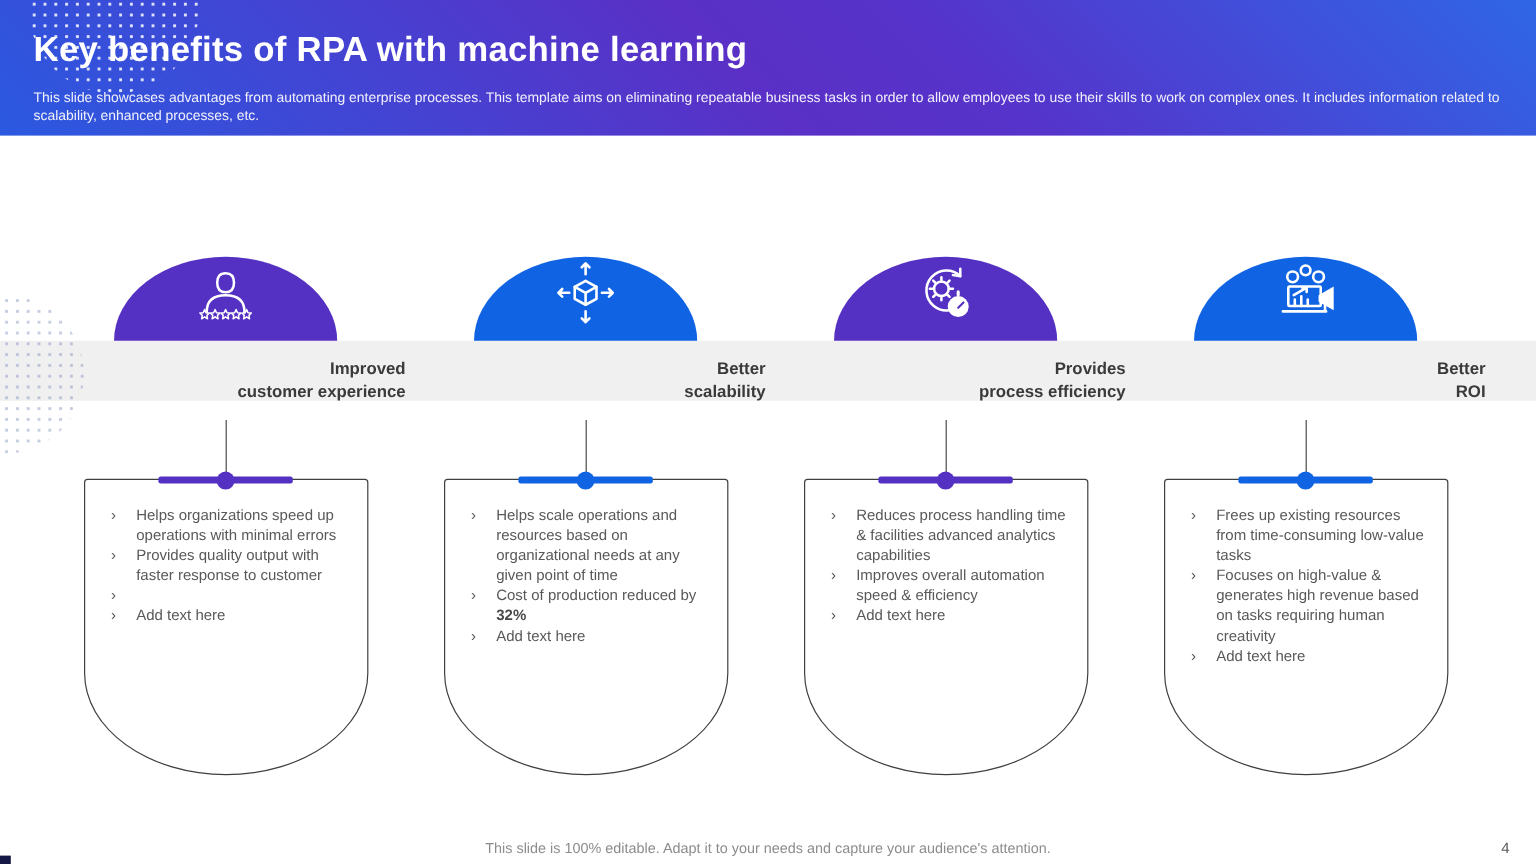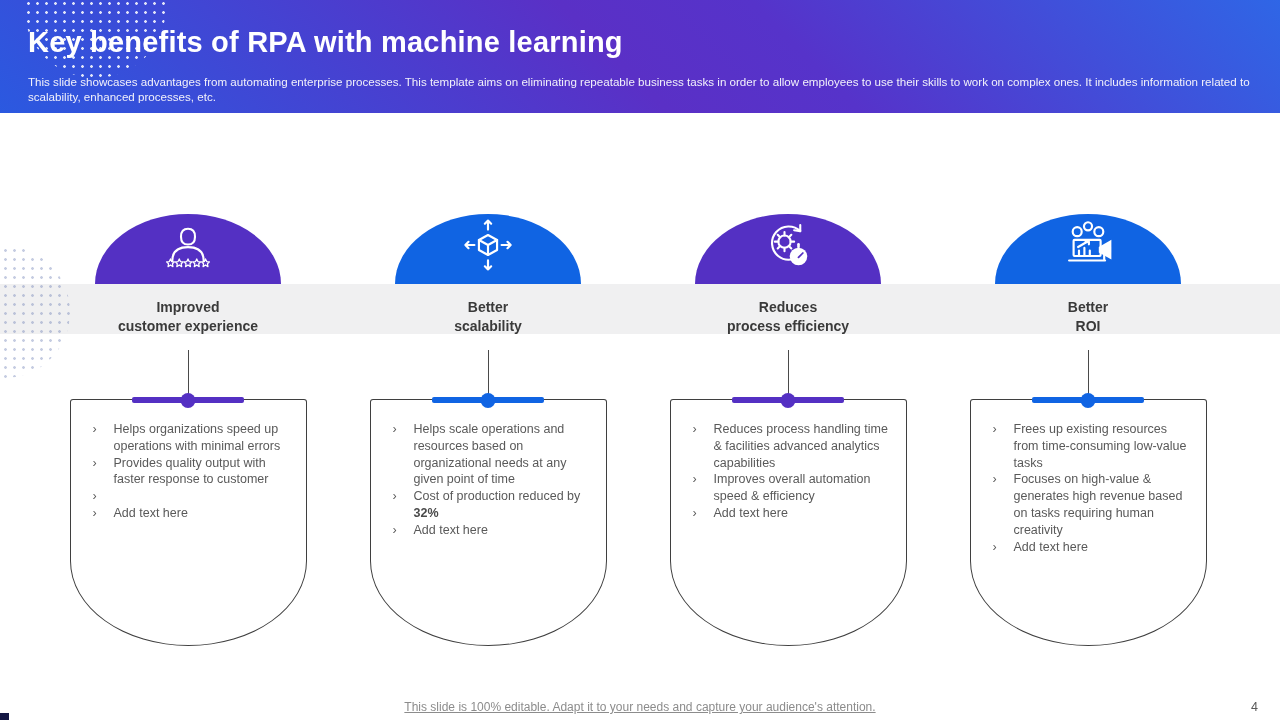--- a/index.html
+++ b/index.html
@@ -39,21 +39,21 @@
   #columns { position:absolute; left:38px; top:214px; width:1204px; display:flex; z-index:2; }
   .column { flex:0 0 300px; width:300px; display:flex; flex-direction:column; align-items:center; }
   .dome {
     width:186px; height:70px;
     border-radius:50% 50% 0 0 / 100% 100% 0 0;
     display:flex; align-items:flex-end; justify-content:center;
   }
   .dome svg { margin-bottom:6px; }
   .col-title {
     height:66px; width:300px; display:flex; flex-direction:column; justify-content:center;
-    text-align:center; font-size:14px; font-weight:700; color:#3A3A3A; line-height:19px;
+    text-align:center; font-size:14px; font-weight:700; color:#3A3A3A; line-height:19px;align-items:flex-end;
   }
   .connector { width:1px; height:49px; background:#4A4A4A; }
   .card {
     position:relative; width:237px; height:247px;
     border:1px solid #3F3F3F;
     border-radius:3px 3px 50% 50% / 3px 3px 85px 85px;
     background:#fff;
   }
   .card .bar {
     position:absolute; top:-3.5px; left:50%; transform:translateX(-50%);
@@ -64,21 +64,21 @@
     width:15px; height:15px; border-radius:50%;
   }
   .card ul { list-style:none; padding:21px 16px 0 22px; }
   .card li { display:flex; font-size:12.5px; line-height:16.8px; color:#595959; }
   .card li .marker { width:10px; flex:0 0 10px; margin-right:11px; color:#595959; }
   .card li b { font-weight:700; color:#4A4A4A; }
 
   
   .footer-note {
     position:absolute; left:0; bottom:6px; width:1280px; text-align:center;
-    font-size:12px; color:#8C8C8C; z-index:2;text-decoration:underline;
+    font-size:12px; color:#8C8C8C; z-index:2;
   }
   .page-number { position:absolute; right:22px; bottom:6px; font-size:12.5px; color:#595959; z-index:2; }
   .corner-accent { position:absolute; left:0; bottom:0; width:9px; height:7px; background:#151744; z-index:2; }
 </style>
 </head>
 <body>
 
 <div class="slide">
 
   <div class="header">
@@ -171,21 +171,21 @@
      <path fill="none" stroke="#fff" stroke-width="2.4" stroke-linecap="round" stroke-linejoin="round" d="M46 15 A19 19 0 1 0 48 40"></path>
      <path fill="none" stroke="#fff" stroke-width="2.4" stroke-linecap="round" stroke-linejoin="round" d="M46 15 L46 8 M46 15 L39 14"></path>
      <circle fill="none" stroke="#fff" stroke-width="2.4" stroke-linecap="round" stroke-linejoin="round" cx="28" cy="27" r="7"></circle>
      <path fill="none" stroke="#fff" stroke-width="2.4" stroke-linecap="round" stroke-linejoin="round" d="M28 16 L28 20 M28 34 L28 38 M17 27 L21 27 M35 27 L39 27 M20.2 19.2 L23 22 M33 32 L35.8 34.8 M35.8 19.2 L33 22 M23 32 L20.2 34.8"></path>
      <circle cx="44" cy="44" r="10" fill="#fff" stroke="none"></circle>
      <line x1="44" y1="45" x2="49" y2="40" stroke="currentColor" stroke-width="2" stroke-linecap="round"></line>
      <line x1="44" y1="33" x2="44" y2="30" stroke="#fff" stroke-width="3" stroke-linecap="round"></line>
    </svg></span>
         </div>
         <div class="col-title">
-          <span>Reduces</span>
+          <span>Provides</span>
           <span>process efficiency</span>
         </div>
         <div class="connector"></div>
         <div class="card">
           <div class="bar" style="background: rgb(84, 48, 195);"></div>
           <div class="dot" style="background: rgb(84, 48, 195);"></div>
           <ul>
             <li>
               <span class="marker">›</span>
               <span><span>Reduces process handling time &amp; facilities advanced analytics capabilities</span></span>

